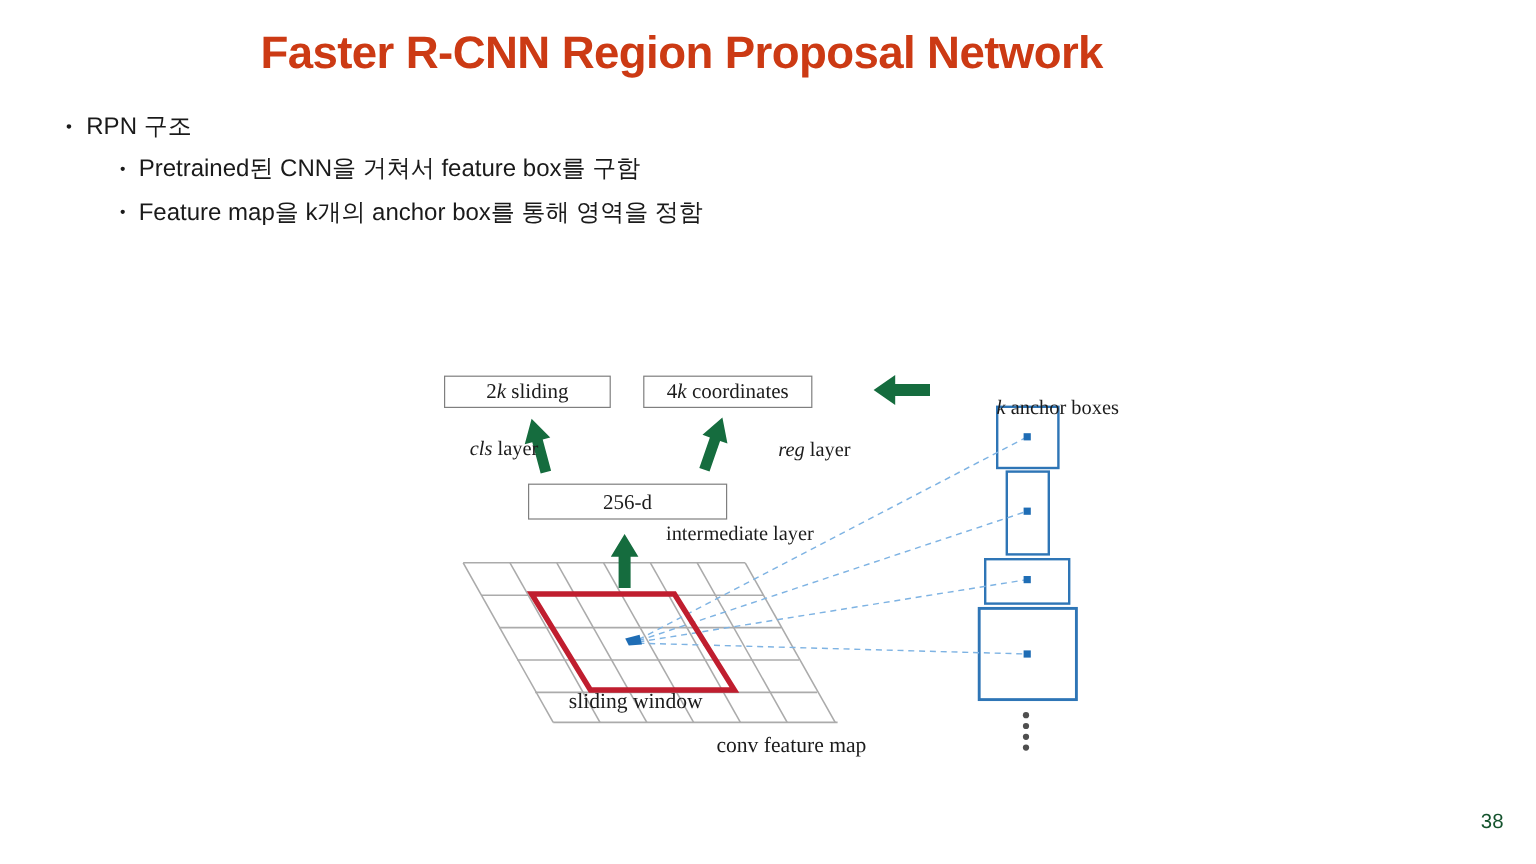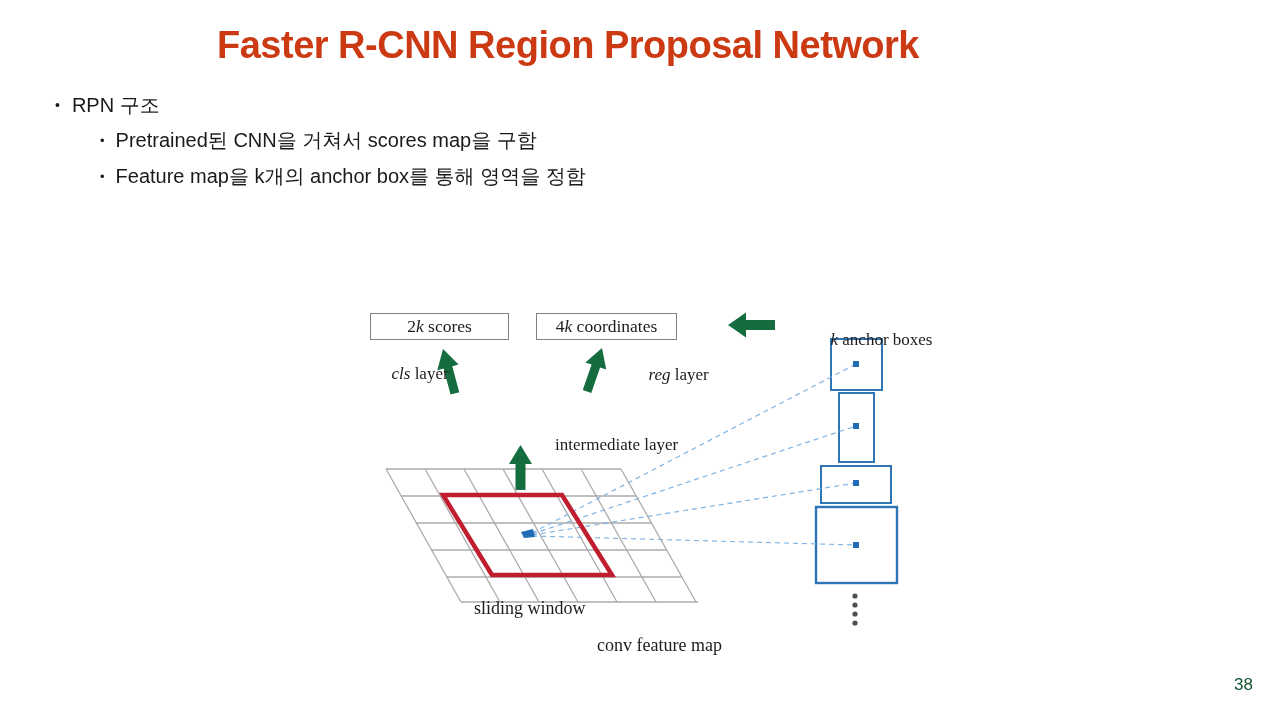--- a/index.html
+++ b/index.html
@@ -29,40 +29,40 @@
   .diagram svg{position:absolute;left:0;top:0;}
   .dlabel{
     position:absolute;font-family:"Liberation Serif",serif;color:#1c1c1c;
     font-size:17px;white-space:pre;line-height:1.1;
   }
   .dbox{
     position:absolute;border:1.5px solid #7f7f7f;background:#ffffff;
     font-family:"Liberation Serif",serif;font-size:17.5px;color:#1c1c1c;
     display:flex;align-items:center;justify-content:center;white-space:pre;
   }
-  .big{font-size:18px;margin-top:24px;}
+  .big{font-size:18px;}
   .page-number{
     position:absolute;left:1234px;top:675px;font-size:17px;color:#14532d;
   }
 </style>
 </head>
 <body>
 
 <div class="slide">
 
   <h1 class="title">Faster R-CNN Region Proposal Network</h1>
 
   <div class="bullet-l1">
     <span class="bmark">•</span>
     <span>RPN 구조</span>
   </div>
 
   <div class="bullet-l2 bl2a">
     <span class="bmark2">•</span>
-    <span>Pretrained된 CNN을 거쳐서 scores map을 구함</span>
+    <span>Pretrained된 CNN을 거쳐서 feature box를 구함</span>
   </div>
 
   <div class="bullet-l2 bl2b">
     <span class="bmark2">•</span>
     <span>Feature map을 k개의 anchor box를 통해 영역을 정함</span>
   </div>
 
   <div class="diagram">
 
     <svg width="580" height="365" viewBox="0 0 580 365">
@@ -117,39 +117,40 @@
 
       <g fill="#4f4f4f">
         <circle cx="500" cy="311" r="2.6"></circle>
         <circle cx="500" cy="320" r="2.6"></circle>
         <circle cx="500" cy="329" r="2.6"></circle>
         <circle cx="500" cy="338" r="2.6"></circle>
       </g>
     </svg>
 
     <div class="dbox" style="left:15px;top:28px;width:137px;height:25px;">
-      <span>2</span><i>k</i><span> scores</span>
+      <span>2</span><i>k</i><span> sliding</span>
     </div>
 
     <div class="dbox" style="left:181px;top:28px;width:139px;height:25px;">
       <span>4</span><i>k</i><span> coordinates</span>
     </div>
 
     <div class="dlabel" style="left:11px;top:61px;text-align:center;">
       <i>cls</i><span> layer</span>
     </div>
 
     <div class="dlabel" style="left:450px;top:27px;">
       <i>k</i><span> anchor boxes</span>
     </div>
 
     <div class="dlabel" style="left:268px;top:62px;">
       <i>reg</i><span> layer</span>
     </div>
 
+    <div class="dbox" style="left:85px;top:118px;width:164px;height:28px;">256-d</div>
 
     <div class="dlabel" style="left:200px;top:151px;">intermediate layer</div>
 
     <div class="dlabel big" style="left:119px;top:290px;">sliding window</div>
 
     <div class="dlabel big" style="left:242px;top:327px;text-align:center;">conv feature map</div>
 
   </div>
 
   <div class="page-number">38</div>

